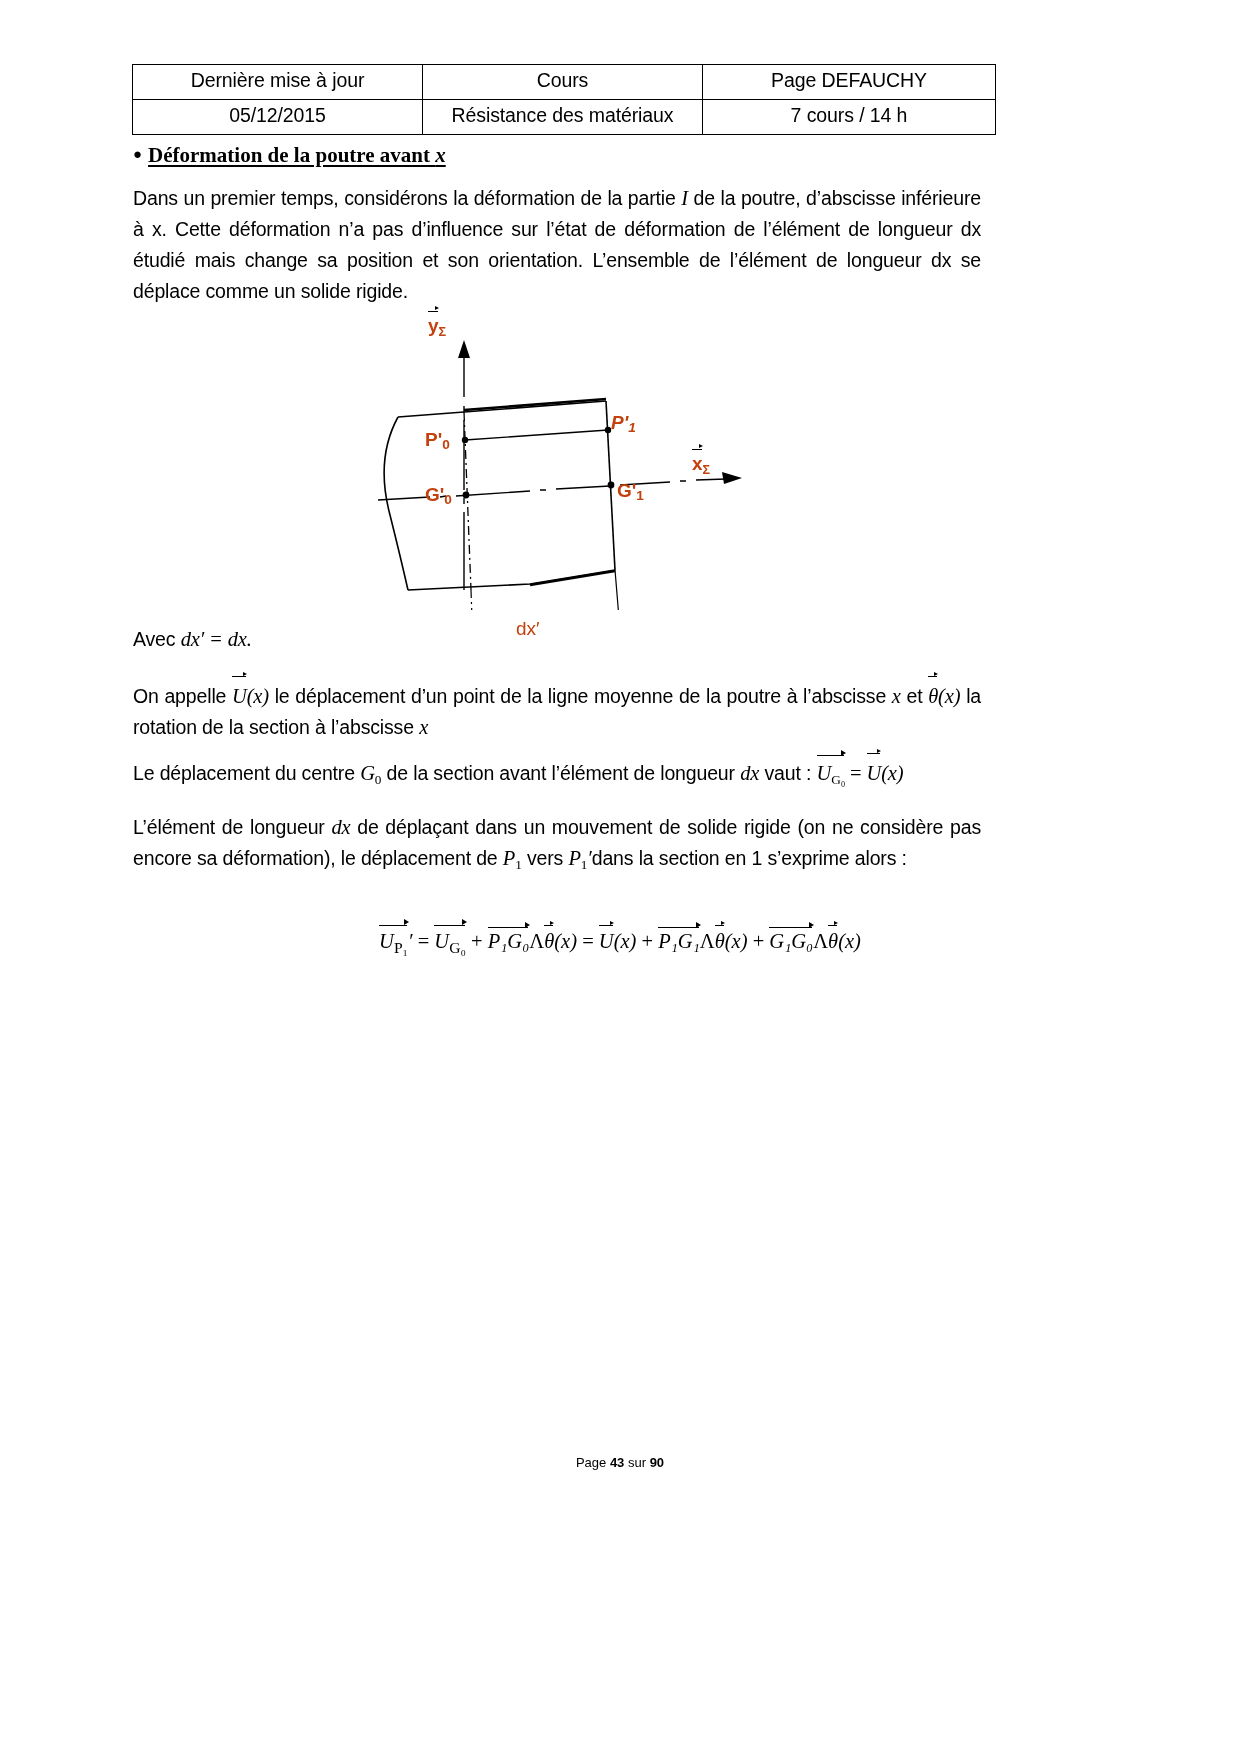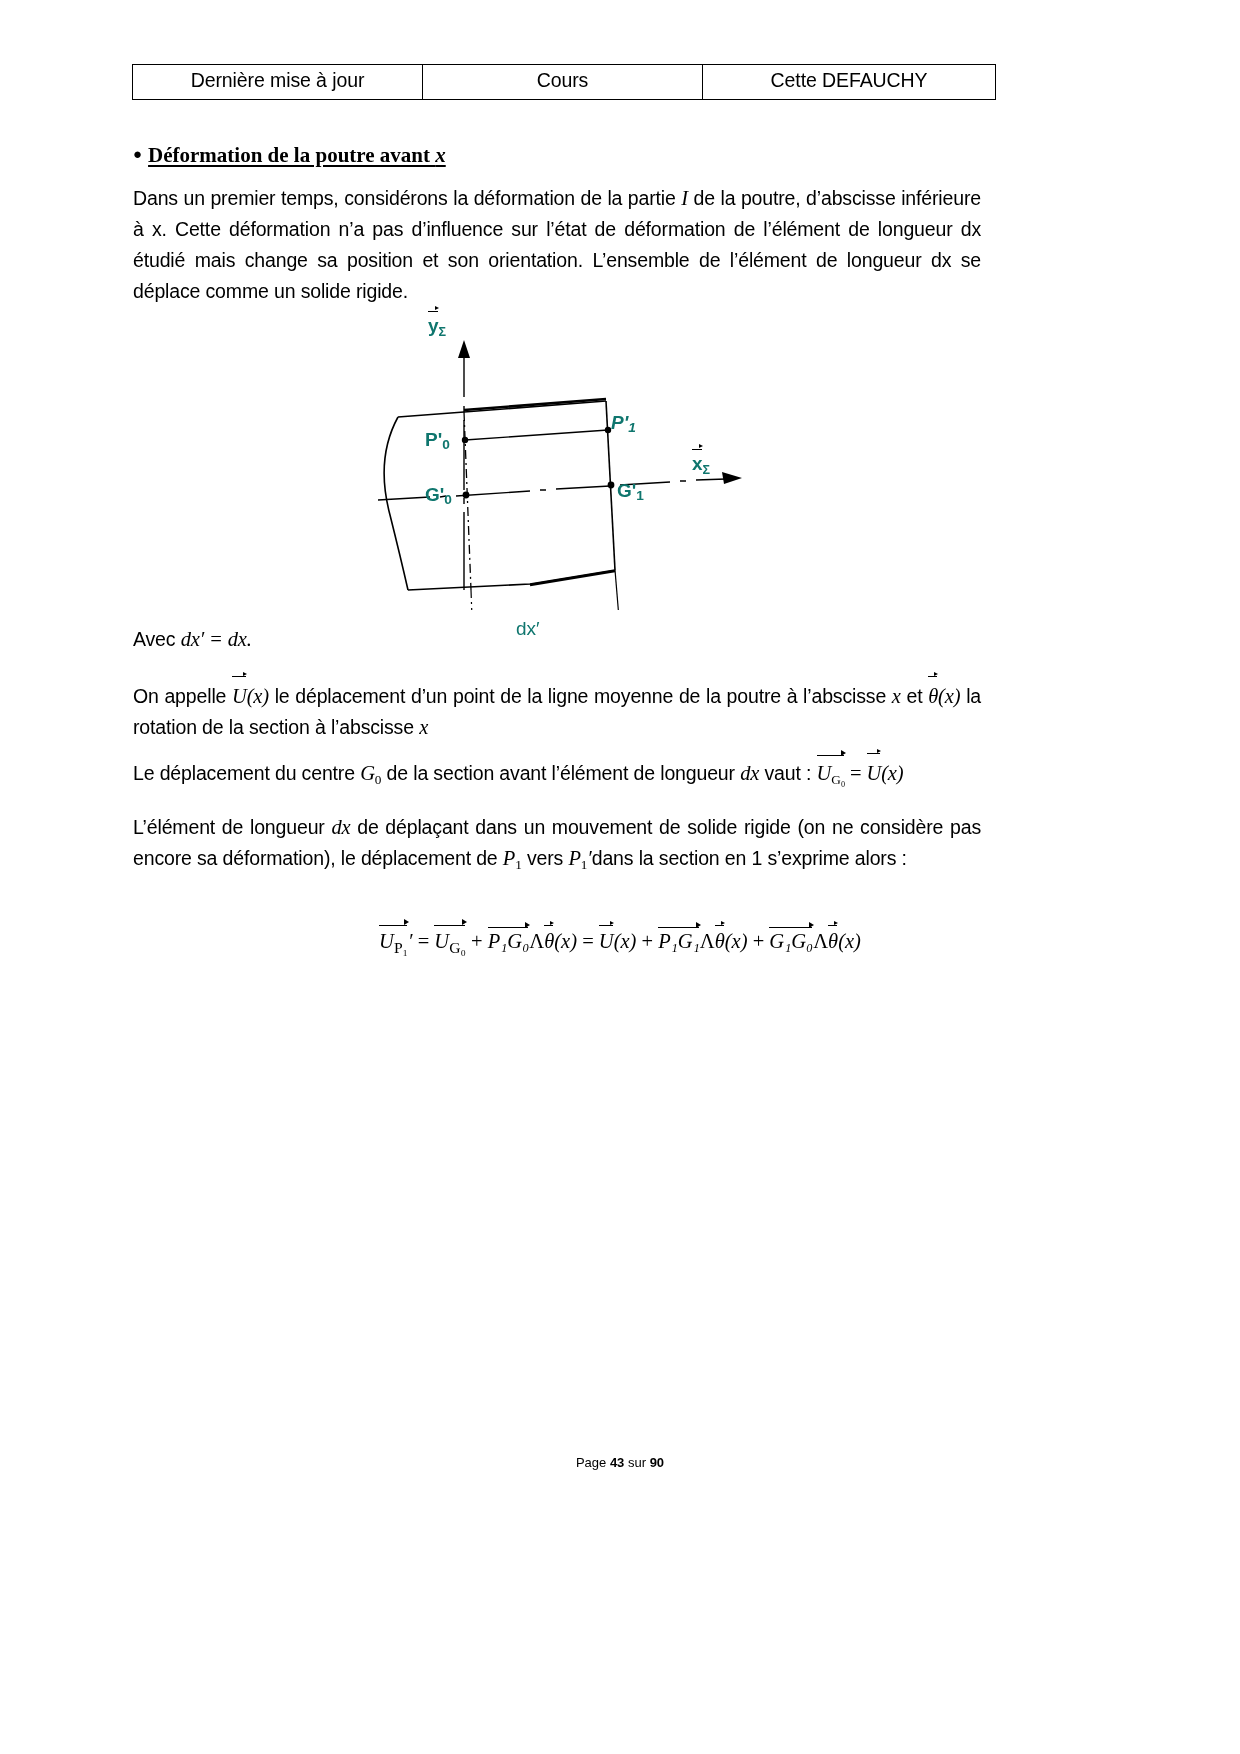--- a/index.html
+++ b/index.html
@@ -164,21 +164,21 @@
     left: 370px;
     top: 300px;
     width: 400px;
     height: 310px;
   }
   .fig-label {
     position: absolute;
     font-family: "Liberation Sans", sans-serif;
     font-weight: bold;
     font-size: 19px;
-    color: #0f766e;
+    color: #c2410c;
     white-space: nowrap;
   }
   .fig-label .s {
     font-size: 0.66em;
     vertical-align: -0.3em;
   }
   .fig-label .gsub {
     font-size: 0.72em;
     vertical-align: -0.25em;
   }
@@ -198,21 +198,26 @@
 </head>
 <body>
 
 <div class="page">
 
   <table class="header-table">
     <tbody>
         <tr>
       <td class="col-a">Dernière mise à jour</td>
       <td class="col-b">Cours</td>
-      <td class="col-c">Cette DEFAUCHY</td>
+      <td class="col-c">Page DEFAUCHY</td>
+    </tr>
+    <tr>
+      <td class="col-a">05/12/2015</td>
+      <td class="col-b">Résistance des matériaux</td>
+      <td class="col-c">7 cours / 14 h</td>
     </tr>
   </tbody>
     </table>
 
   <div class="heading">
     <span class="bullet">●</span><span class="u"><span>Déformation de la poutre avant </span><span class="mathvar">x</span></span>
   </div>
 
   <div class="para p1"><span>Dans un premier temps, considérons la déformation de la partie </span><span class="mi">I</span><span> de la poutre, d’abscisse inférieure à x. Cette déformation n’a pas d’influence sur l’état de déformation de l’élément de longueur dx étudié mais change sa position et son orientation. L’ensemble de l’élément de longueur dx se déplace comme un solide rigide.</span></div>
 

